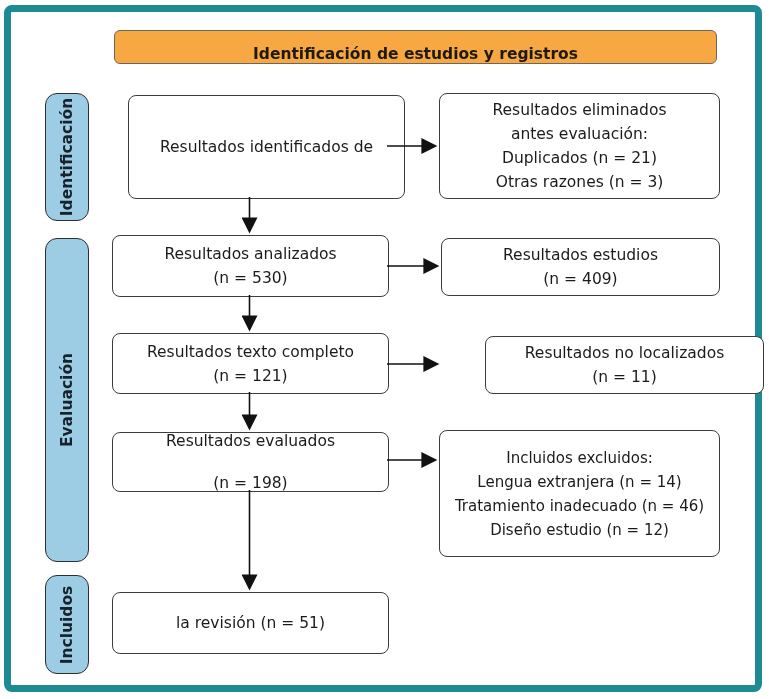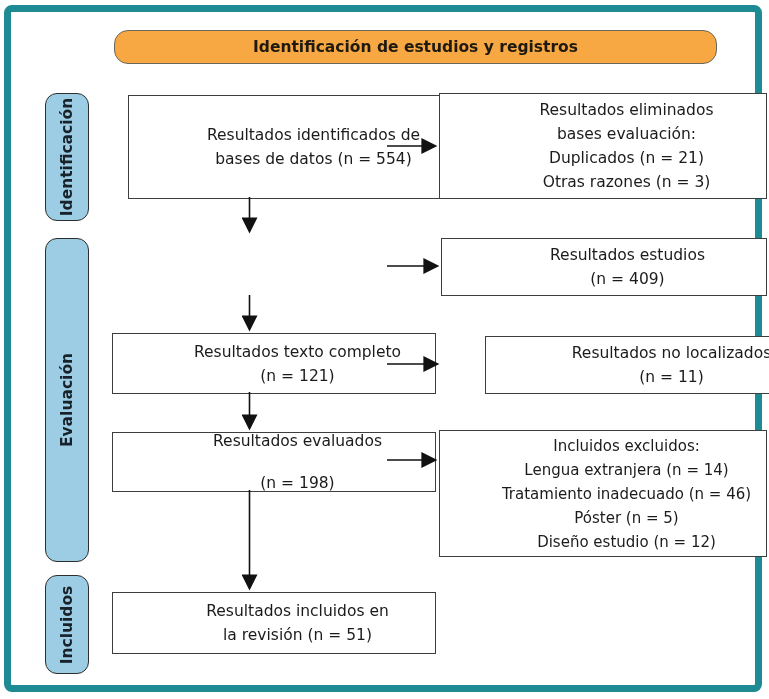--- a/index.html
+++ b/index.html
@@ -6,36 +6,36 @@
   .canvas{
     position:relative;width:769px;height:699px;background:#ffffff;overflow:hidden;
     font-family:"DejaVu Sans","Liberation Sans",sans-serif;color:#1b1b1b;
   }
   .frame{
     position:absolute;left:4px;top:5px;right:7px;bottom:7px;
     border:7px solid #1E8A93;border-radius:8px;pointer-events:none;
   }
   .banner{
     position:absolute;left:114px;top:30px;width:601px;height:32px;
-    background:#F8A843;border:1.5px solid #6B675C;border-radius:14px;
-    display:flex;align-items:center;justify-content:center;
+    background:#F8A843;border:1.5px solid #6B675C;border-radius:6px;
+    display:flex;align-items:flex-end;justify-content:center;
     font-weight:bold;font-size:15.5px;color:#1e1a10;
   }
   .stage{
     position:absolute;width:42px;background:#9DCDE4;border:1.6px solid #2e2e2e;
     border-radius:12px;display:flex;align-items:center;justify-content:center;
   }
   .stage span{
     transform:rotate(-90deg);white-space:nowrap;
     font-weight:bold;font-size:15.5px;color:#17222a;
   }
   .box{
-    position:absolute;background:#ffffff;border:1.6px solid #3d3d3d;border-radius:0;
+    position:absolute;background:#ffffff;border:1.6px solid #3d3d3d;border-radius:8px;
     display:flex;flex-direction:column;align-items:center;justify-content:center;
-    text-align:center;font-size:15.5px;line-height:24px;font-weight:500;padding-left:47px;
+    text-align:center;font-size:15.5px;line-height:24px;font-weight:500;
   }
   .box .line{white-space:nowrap;}
   svg.arrows{position:absolute;left:0;top:0;pointer-events:none;}
   svg.arrows line{stroke:#111111;stroke-width:1.6;}
 </style>
 </head>
 <body>
 
 <div class="canvas">
 
@@ -50,61 +50,62 @@
   </div>
   <div class="stage" style="left:45px;top:238px;height:322px;">
     <span>Evaluación</span>
   </div>
   <div class="stage" style="left:45px;top:575px;height:97px;">
     <span>Incluidos</span>
   </div>
 
   <div class="box" style="left:128px;top:95px;width:275px;height:102px;">
     <div class="line">Resultados identificados de</div>
-    <div class="line">bases de datos (n = 554)</div>
   </div>
 
+  <div class="box" style="left:112px;top:235px;width:275px;height:60px;">
+    <div class="line">Resultados analizados</div>
+    <div class="line">(n = 530)</div>
+  </div>
 
   <div class="box" style="left:112px;top:333px;width:275px;height:59px;">
     <div class="line">Resultados texto completo</div>
     <div class="line">(n = 121)</div>
   </div>
 
   <div class="box" style="left:112px;top:432px;width:275px;height:58px;gap:18px;">
     <div class="line">Resultados evaluados</div>
     <div class="line">(n = 198)</div>
   </div>
 
   <div class="box" style="left:112px;top:592px;width:275px;height:60px;">
-    <div class="line">Resultados incluidos en</div>
     <div class="line">la revisión (n = 51)</div>
   </div>
 
   <div class="box" style="left:439px;top:93px;width:279px;height:104px;">
     <div class="line">Resultados eliminados</div>
-    <div class="line">bases evaluación:</div>
+    <div class="line">antes evaluación:</div>
     <div class="line">Duplicados (n = 21)</div>
     <div class="line">Otras razones (n = 3)</div>
   </div>
 
   <div class="box" style="left:441px;top:238px;width:277px;height:56px;">
     <div class="line">Resultados estudios</div>
     <div class="line">(n = 409)</div>
   </div>
 
   <div class="box" style="left:441px;top:336px;width:277px;height:56px;margin-left:44px;">
     <div class="line">Resultados no localizados</div>
     <div class="line">(n = 11)</div>
   </div>
 
   <div class="box" style="left:439px;top:430px;width:279px;height:125px;font-size:15px;">
     <div class="line">Incluidos excluidos:</div>
     <div class="line">Lengua extranjera (n = 14)</div>
     <div class="line">Tratamiento inadecuado (n = 46)</div>
-    <div class="line">Póster (n = 5)</div>
     <div class="line">Diseño estudio (n = 12)</div>
   </div>
 
   <svg class="arrows" width="769" height="699" viewBox="0 0 769 699">
     <defs>
       <marker id="ah" markerWidth="11" markerHeight="10" refX="8.5" refY="5" orient="auto">
         <path d="M0,0 L10,5 L0,10 z" fill="#111111"></path>
       </marker>
     </defs>
     <line x1="249.5" y1="197" x2="249.5" y2="231" marker-end="url(#ah)"></line>

